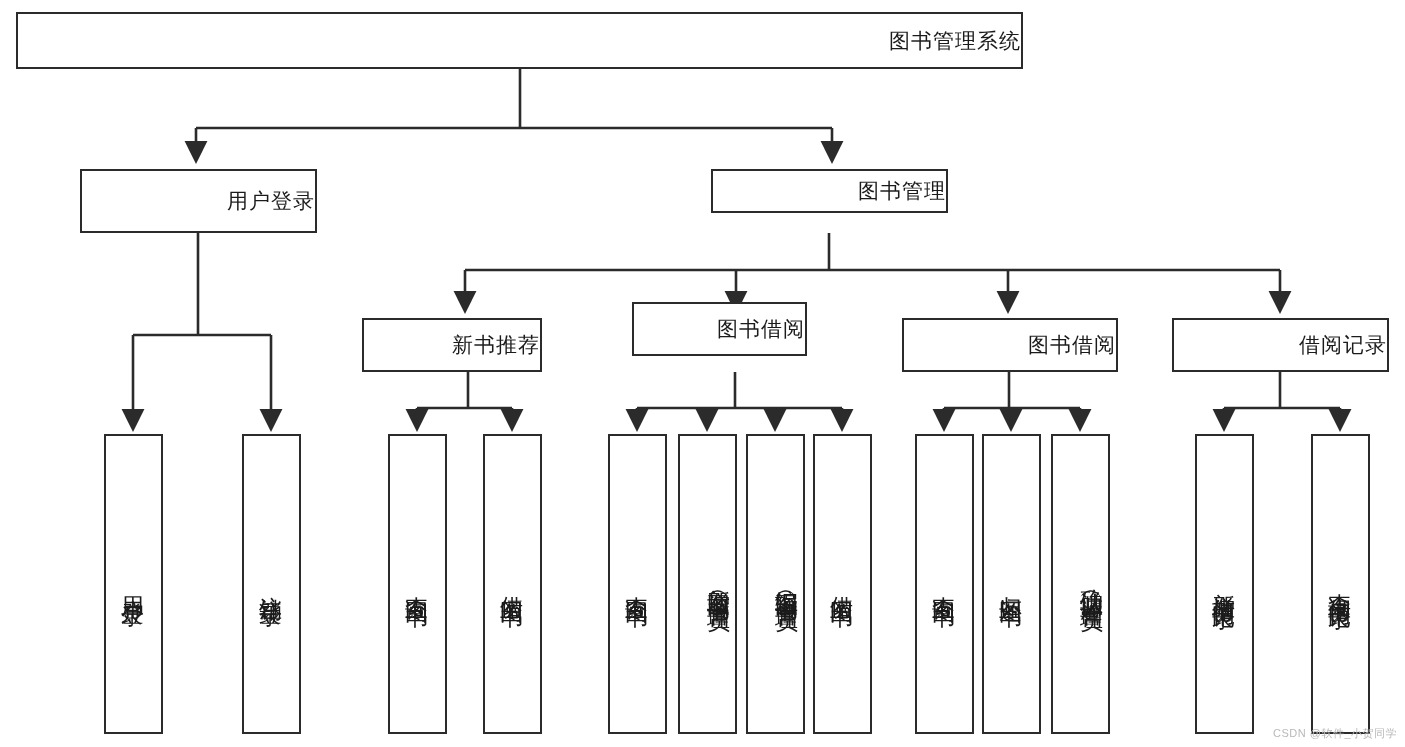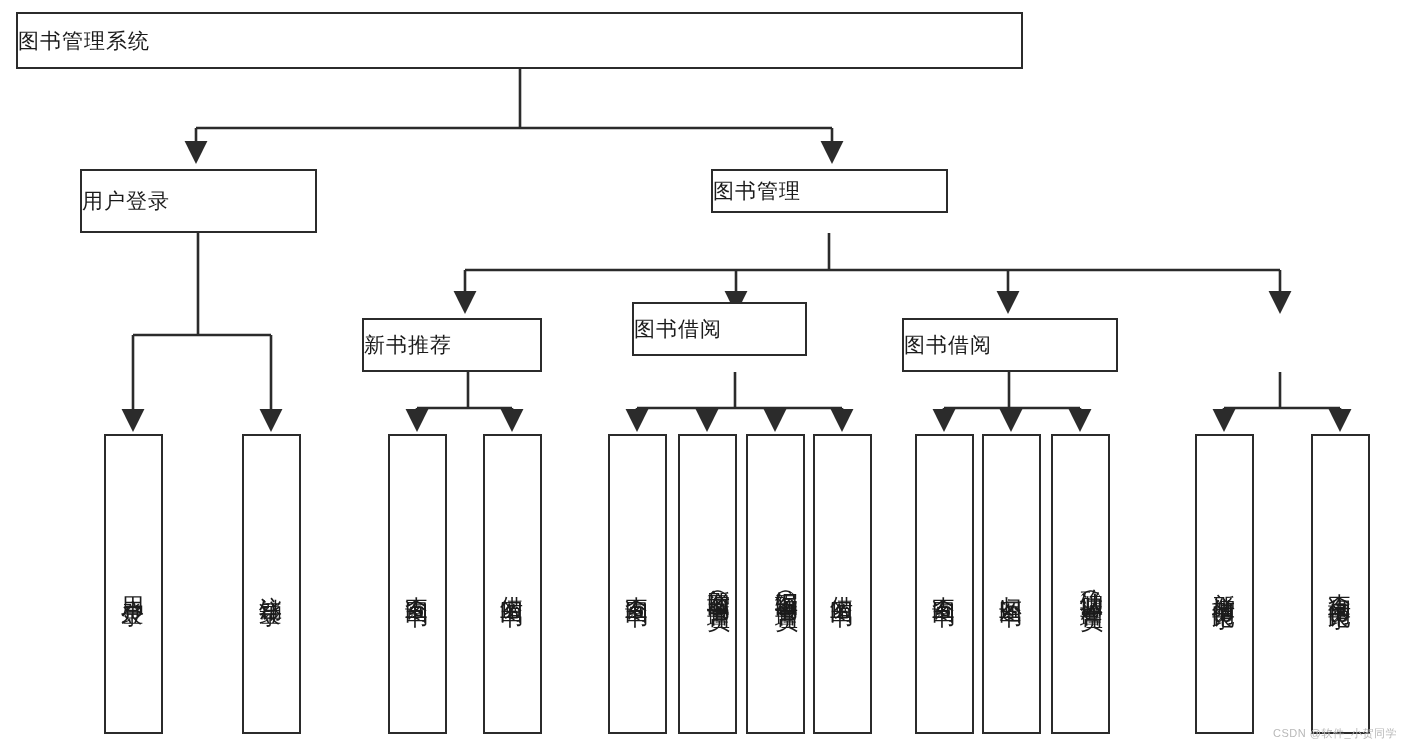--- a/index.html
+++ b/index.html
@@ -1,20 +1,20 @@
 <!DOCTYPE html>
 <html><head>
 <meta charset="utf-8">
 <style>
   html,body{margin:0;padding:0;background:#ffffff;}
   body{font-family:"Liberation Sans","DejaVu Sans",sans-serif;}
   #stage{position:relative;width:1405px;height:747px;background:#fff;overflow:hidden;}
   #wires{position:absolute;left:0;top:0;width:1405px;height:747px;}
   .node{position:absolute;box-sizing:border-box;background:#ffffff;
-        border:2px solid #2b2b2b;display:flex;align-items:center;justify-content:flex-start;
+        border:2px solid #2b2b2b;display:flex;align-items:center;justify-content:flex-end;
         color:#1b1b1b;}
   .node.h{font-size:21px;letter-spacing:1px;}
   .node.v{writing-mode:vertical-rl;text-orientation:upright;font-size:23px;
           letter-spacing:3px;padding:14px 0;align-items:flex-start;justify-content:center;}
   .node.v.top{align-items:flex-start;}
   .node.v.mid{align-items:center;}
   .lbl{display:block;white-space:nowrap;}
   #watermark{position:absolute;right:8px;bottom:6px;font-size:11px;color:#b9b9b9;
              letter-spacing:.5px;white-space:nowrap;}
 </style>
@@ -86,20 +86,23 @@
 
   <div class="node h" style="left:362px;top:318px;width:180px;height:54px;">
     <span class="lbl">新书推荐</span>
   </div>
   <div class="node h" style="left:632px;top:302px;width:175px;height:54px;">
     <span class="lbl">图书借阅</span>
   </div>
   <div class="node h" style="left:902px;top:318px;width:216px;height:54px;">
     <span class="lbl">图书借阅</span>
   </div>
+  <div class="node h" style="left:1172px;top:318px;width:217px;height:54px;">
+    <span class="lbl">借阅记录</span>
+  </div>
 
   <div class="node v mid" style="left:104px;top:434px;width:59px;height:300px;">
     <span class="lbl">用户登录</span>
   </div>
   <div class="node v mid" style="left:242px;top:434px;width:59px;height:300px;">
     <span class="lbl">注销登录</span>
   </div>
 
   <div class="node v mid" style="left:388px;top:434px;width:59px;height:300px;">
     <span class="lbl">查询图书</span>

